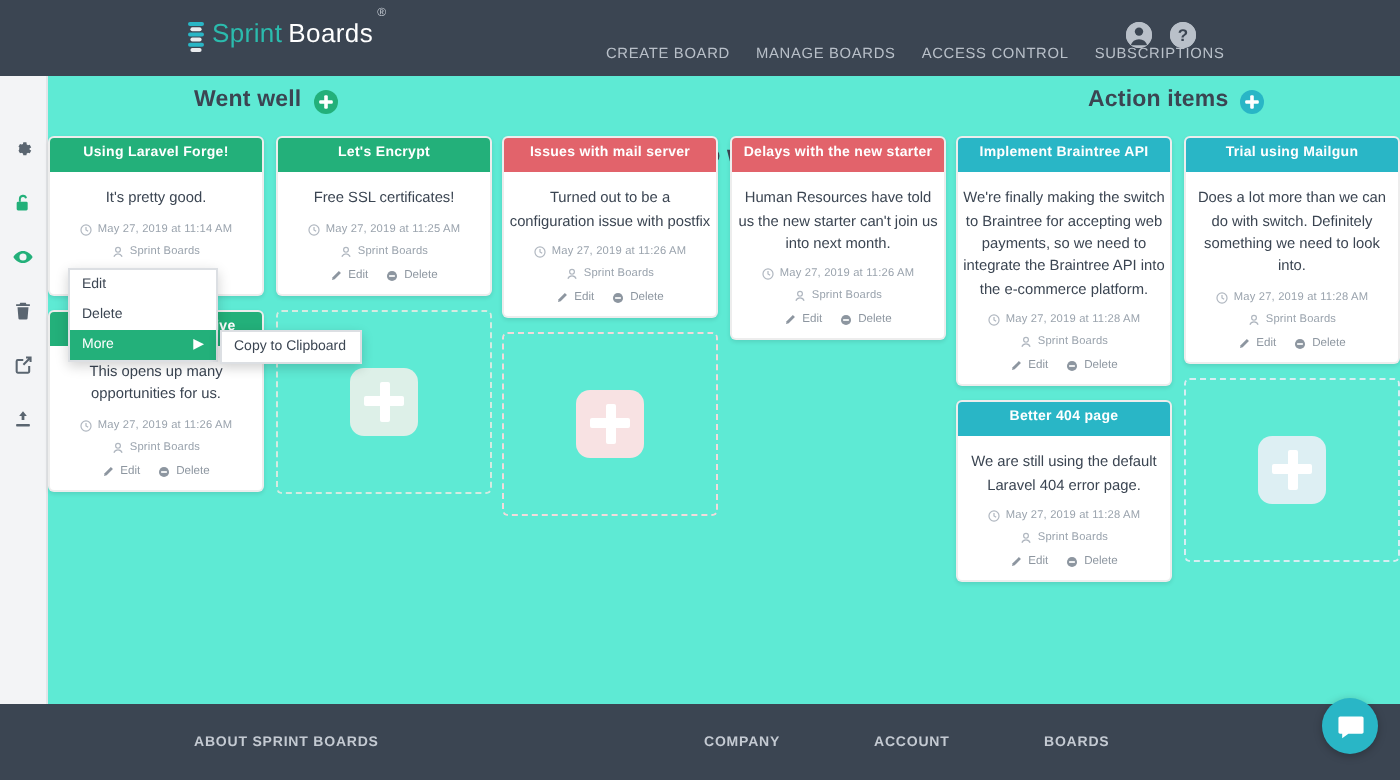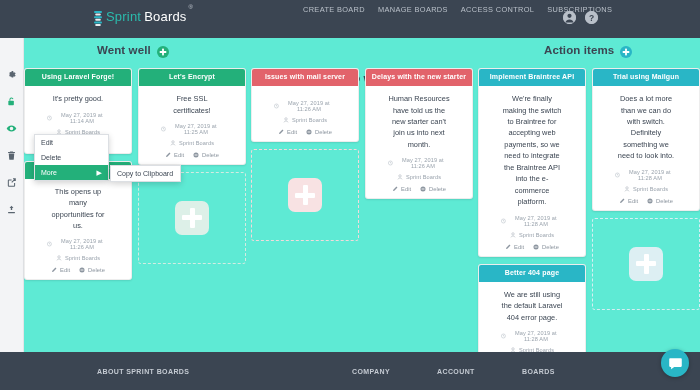--- a/index.html
+++ b/index.html
@@ -15,21 +15,21 @@
   .topnav {
     position:absolute; left:0; top:0; width:700px; height:38px;
     background:#3b4552; display:flex; align-items:center;
   }
   .brand { position:absolute; left:94px; top:9px; display:flex; align-items:flex-start; }
   .brand-mark { width:8px; height:15px; margin-right:4px; position:relative; top:2px; }
   .brand-sprint { color:#2bbbad; font-size:13px; letter-spacing:.2px; }
   .brand-boards { color:#ffffff; font-size:13px; letter-spacing:.2px; margin-left:3px; }
   .brand-reg { color:#c8ced6; font-size:6px; position:relative; top:-5px; margin-left:2px; }
 
-  .nav-links { position:absolute; left:303px; top:5px; display:flex; align-items:center; gap:13px; }
+  .nav-links { position:absolute; left:303px; top:22px; display:flex; align-items:center; gap:13px; }
   .nav-link { color:#b9c0c9; font-size:7.4px; letter-spacing:.35px; white-space:nowrap; cursor:pointer; }
   .nav-icon { width:13px; height:13px; border-radius:50%; background:#b9c0c9; display:flex;
               align-items:center; justify-content:center; cursor:pointer; }
   .nav-icon svg { display:block; }
   .nav-icons { position:absolute; left:563px; top:11px; display:flex; gap:9px; align-items:center; }
 
   
   .rail {
     position:absolute; left:0; top:38px; width:24px; height:314px;
     background:#f3f4f6; border-right:1px solid #e3e5e8;
@@ -58,21 +58,21 @@
   .card {
     width:108px; background:#fff; border-radius:3px;
     border:1px solid rgba(0,0,0,.07);
     box-shadow:0 1px 2px rgba(0,0,0,.10);
     overflow:hidden;
   }
   .card-head {
     padding:4px 4px 5px; text-align:center; color:#fff;
     font-size:7px; font-weight:bold; letter-spacing:.15px; line-height:1.15;
   }
-  .card-body { padding:7px 22px 6px; text-align:center; }
+  .card-body { padding:7px 2px 6px; text-align:center; }
   .card-text { font-size:7.4px; color:#3b4552; line-height:1.55; }
   .card-meta { margin-top:7px; display:flex; align-items:center; justify-content:center; gap:3px; }
   .meta-txt { font-size:5.6px; color:#9aa3ad; letter-spacing:.1px; }
   .card-author { margin-top:5px; display:flex; align-items:center; justify-content:center; gap:3px; }
   .card-actions { margin-top:6px; display:flex; align-items:center; justify-content:center; gap:9px; }
   .act { display:flex; align-items:center; gap:3px; cursor:pointer; }
   .act-txt { font-size:5.8px; color:#8d96a0; }
   .mini { display:block; }
 
   
@@ -374,20 +374,21 @@
         </div>
       </div>
 
       <div class="column c1">
         <div class="col-inner">
 
           <div class="stack">
             <div class="card red">
               <div class="card-head">Issues with mail server</div>
               <div class="card-body">
+                <div class="card-text">Turned out to be a configuration issue with postfix</div>
                 <div class="card-meta">
                   <svg class="mini" width="6" height="6" viewBox="0 0 10 10">
                       <circle cx="5" cy="5" r="4.2" fill="none" stroke="#b0b7c0" stroke-width="1"></circle>
                       <path d="M5 2.6V5l1.8 1.1" stroke="#b0b7c0" stroke-width="1" fill="none"></path>
                     </svg>
                   <span class="meta-txt">May 27, 2019 at 11:26 AM</span>
                 </div>
                 <div class="card-author">
                   <svg class="mini" width="6" height="6" viewBox="0 0 10 10">
                       <circle cx="5" cy="3.2" r="2" fill="none" stroke="#b0b7c0" stroke-width="1"></circle>

